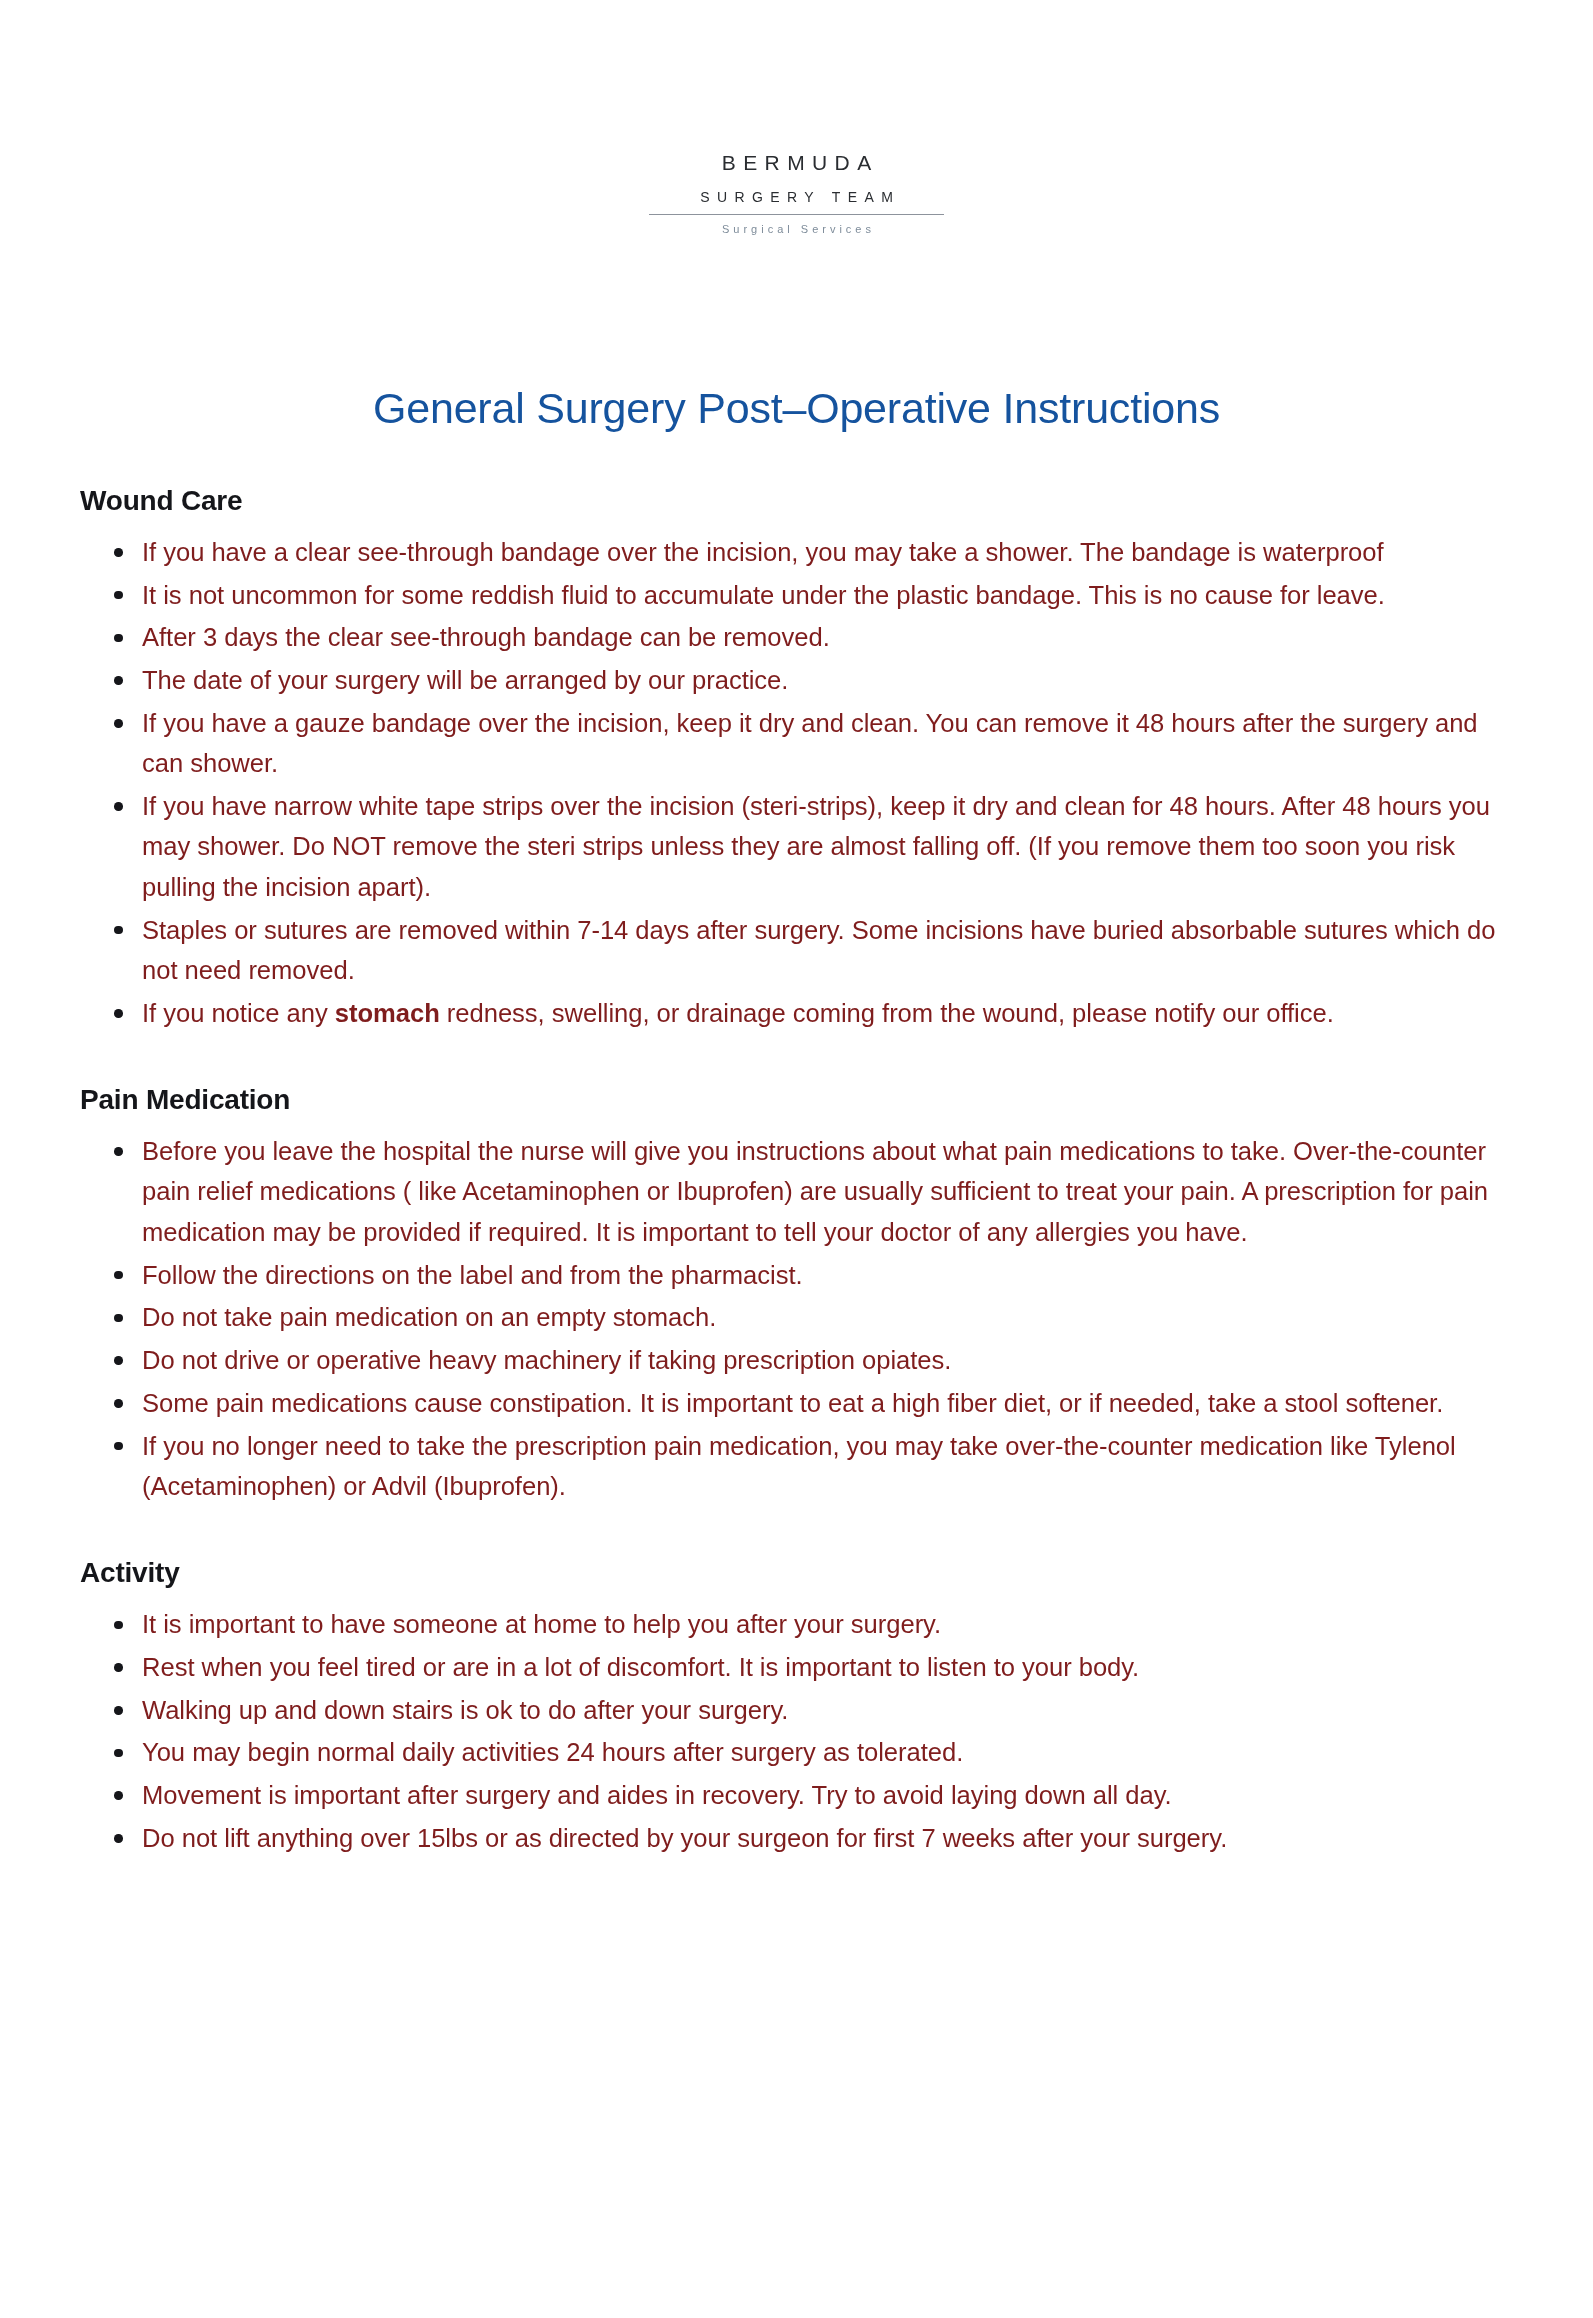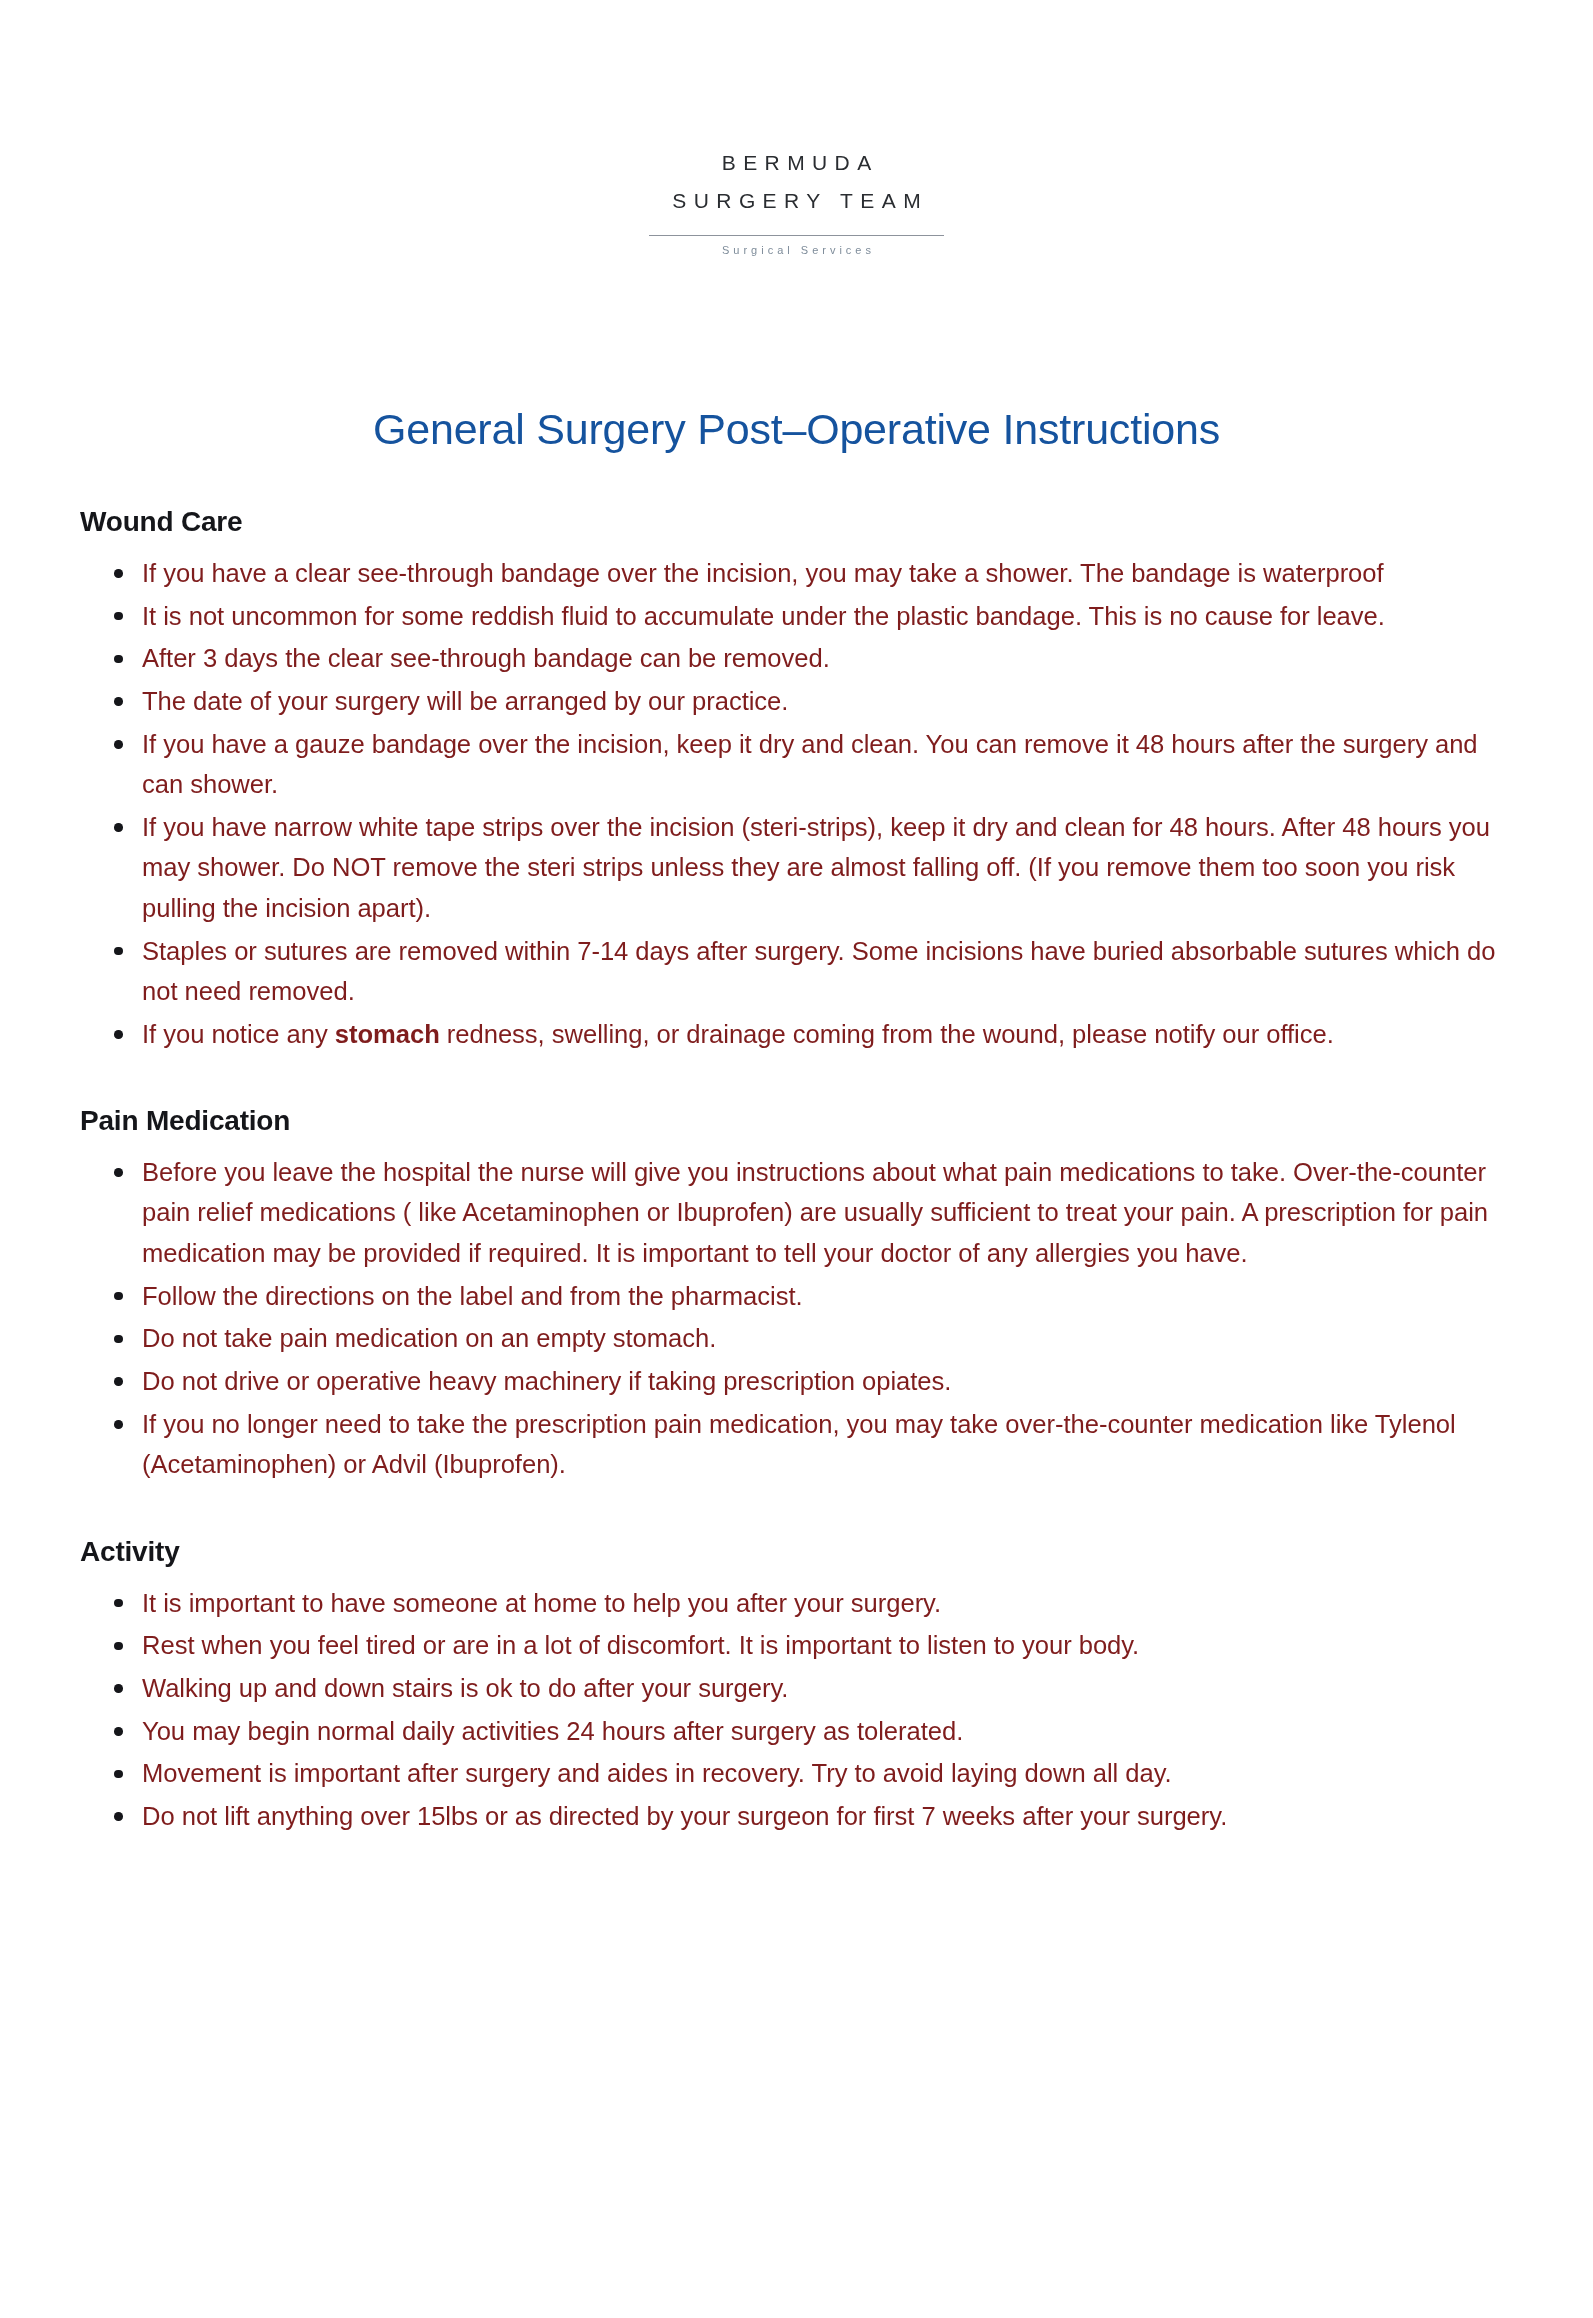--- a/index.html
+++ b/index.html
@@ -39,26 +39,26 @@
     font-family: "Liberation Sans", sans-serif;
     font-size: 21px;
     font-weight: 400;
     letter-spacing: 7.4px;
     color: #2a2d31;
     text-indent: 7.4px;
     margin-bottom: 17px;
   }
   .logo-line2 {
     font-family: "Liberation Sans", sans-serif;
-    font-size: 21px;
+    font-size: 14px;
     font-weight: 400;
     letter-spacing: 7.4px;
     color: #2a2d31;
     text-indent: 7.4px;
-    padding-bottom: 24px;
+    padding-bottom: 10px;
     border-bottom: 1.2px solid #8d939c;
   }
   .logo-sub {
     font-family: "Liberation Sans", sans-serif;
     font-size: 11px;
     font-weight: 400;
     letter-spacing: 4px;
     color: #7e8c9a;
     text-indent: 4px;
     padding-top: 8.5px;
@@ -162,20 +162,21 @@
             <li><span>If you notice any </span><b>stomach</b><span> redness, swelling, or drainage coming from the wound, please notify our office.</span></li>
           </ul>
         </section>
         <section class="section">
           <h2 class="section-heading">Pain Medication</h2>
           <ul class="bullets pain-list">
             <li><span>Before you leave the hospital the nurse will give you instructions about what pain medications to take. Over-the-counter pain relief medications ( like Acetaminophen or Ibuprofen) are usually sufficient to treat your pain.  A prescription for pain medication may be provided if required. It is important to tell your doctor of any allergies you have.</span></li>
             <li><span>Follow the directions on the label and from the pharmacist.</span></li>
             <li><span>Do not take pain medication on an empty stomach.</span></li>
             <li><span>Do not drive or operative heavy machinery if taking prescription opiates.</span></li>
+            <li><span>Some pain medications cause constipation. It is important to eat a high fiber diet, or if needed, take a stool softener.</span></li>
             <li><span>If you no longer need to take the prescription pain medication, you may take over-the-counter medication like Tylenol (Acetaminophen) or Advil (Ibuprofen).</span></li>
           </ul>
         </section>
         <section class="section">
           <h2 class="section-heading">Activity</h2>
           <ul class="bullets activity-list">
             <li><span>It is important to have someone at home to help you after your surgery.</span></li>
             <li><span>Rest when you feel tired or are in a lot of discomfort. It is important to listen to your body.</span></li>
             <li><span>Walking up and down stairs is ok to do after your surgery.</span></li>
             <li><span>You may begin normal daily activities 24 hours after surgery as tolerated.</span></li>

